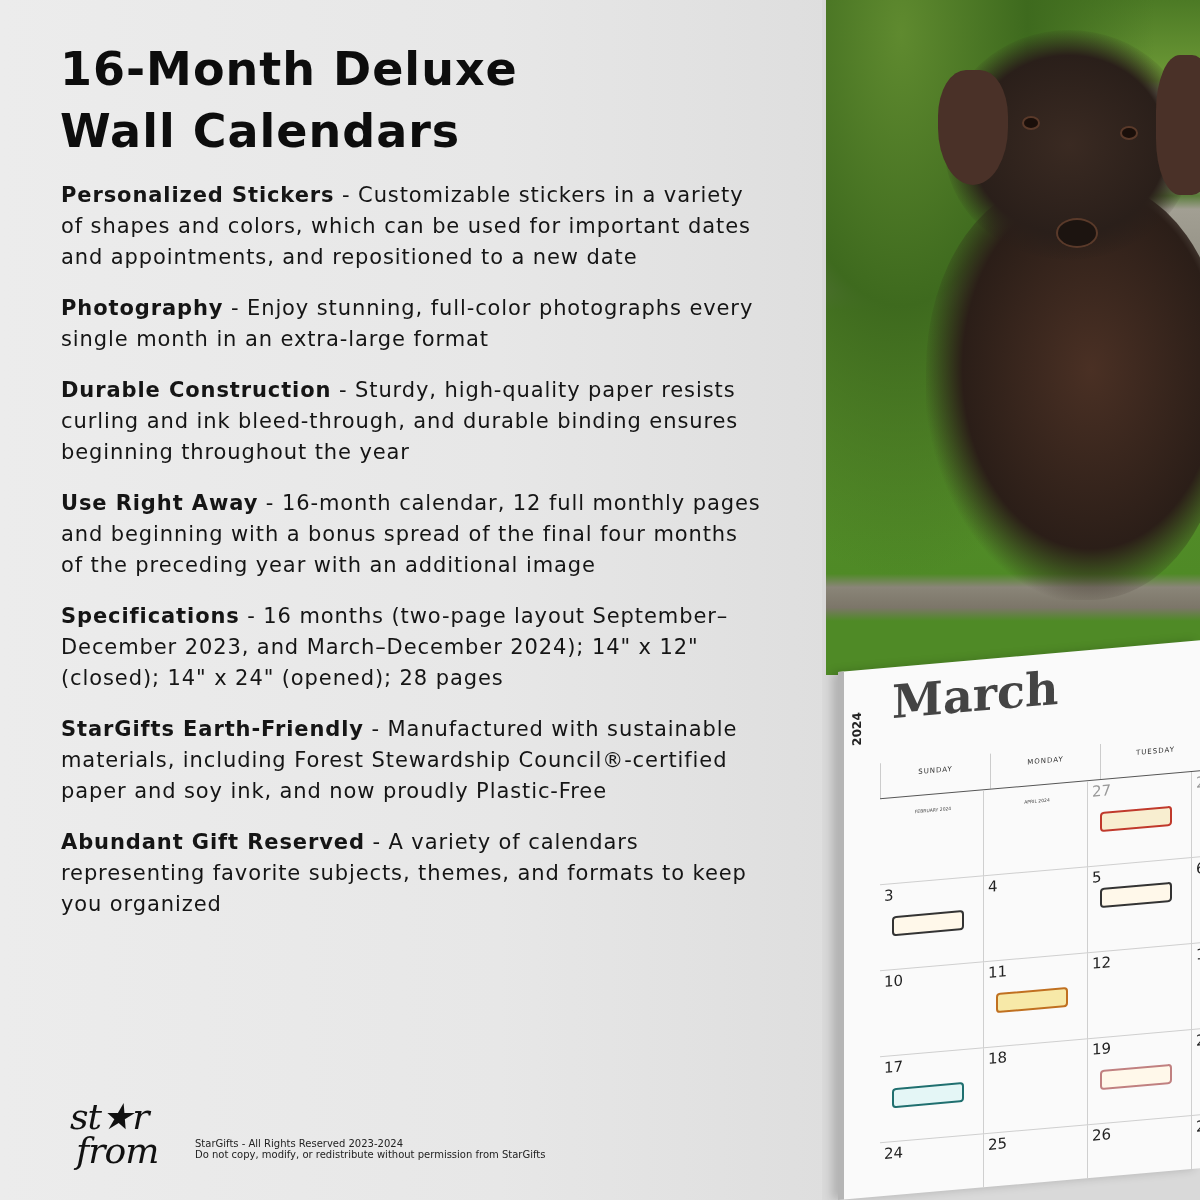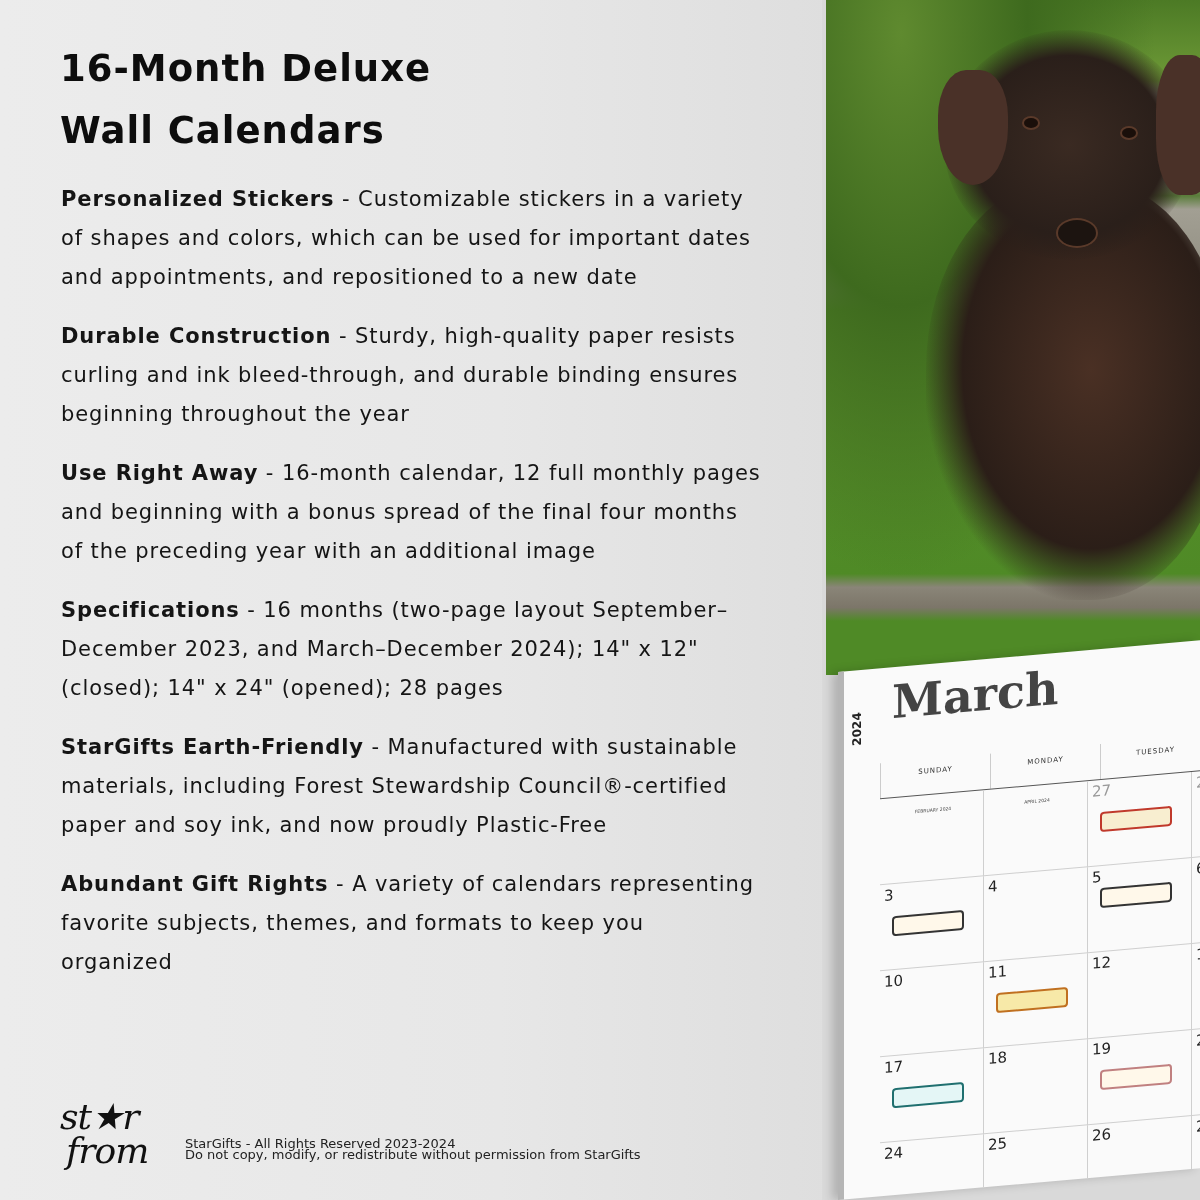--- a/index.html
+++ b/index.html
@@ -10,38 +10,38 @@
     color: #111;
     position: relative;
   }
   .left-panel {
     position: absolute; left: 0; top: 0; width: 830px; height: 1200px;
     background: linear-gradient(90deg, #ececec 0%, #e7e7e7 60%, #dedede 100%);
   }
   .title {
     position: absolute; left: 60px; top: 38px;
     font-family: "DejaVu Sans", sans-serif; font-weight: bold;
-    font-size: 37px; line-height: 62px; letter-spacing: 1px; color: #0d0d0d;
+    font-size: 46px; line-height: 62px; letter-spacing: 1px; color: #0d0d0d;
   }
   .features { position: absolute; left: 61px; top: 180px; width: 700px; }
   .feature {
-    font-size: 21px; line-height: 39px; letter-spacing: 0.9px;
+    font-size: 21px; line-height: 31px; letter-spacing: 0.9px;
     color: #151515; margin-bottom: 20px;
   }
   .feature .fname { font-weight: bold; }
-  .footer { position: absolute; left: 60px; top: 1100px; height: 80px; width: 520px; }
+  .footer { position: absolute; left: 70px; top: 1100px; height: 80px; width: 520px; }
   .logo {
     position: absolute; left: 0; top: 0; width: 110px; height: 80px;
     font-family: "DejaVu Serif", serif; font-style: italic;
     font-size: 36px; line-height: 34px; color: #111; letter-spacing: -1px;
   }
   .logo .l2 { display: block; padding-left: 6px; }
   .copyright {
     position: absolute; left: 125px; top: 38px;
-    font-size: 13px; line-height: 11px; color: #222; white-space: nowrap;
+    font-size: 10px; line-height: 11px; color: #222; white-space: nowrap;
   }
   
   .right-panel {
     position: absolute; left: 822px; top: 0; width: 378px; height: 1200px;
     background: #d9d9d9;
   }
   .photo {
     position: absolute; left: 826px; top: 0; width: 374px; height: 675px;
     overflow: hidden;
     background:
@@ -98,25 +98,26 @@
 
 <div class="left-panel"></div>
 
 <h1 class="title">
   <span>16-Month Deluxe</span><br>
   <span>Wall Calendars</span>
 </h1>
 
 <div class="features">
   <p class="feature"><span class="fname">Personalized Stickers</span><span> - Customizable stickers in a variety of shapes and colors, which can be used for important dates and appointments, and repositioned to a new date</span></p>
+  <p class="feature"><span class="fname">Photography</span><span> - Enjoy stunning, full-color photographs every single month in an extra-large format</span></p>
   <p class="feature"><span class="fname">Durable Construction</span><span> - Sturdy, high-quality paper resists curling and ink bleed-through, and durable binding ensures beginning throughout the year</span></p>
   <p class="feature"><span class="fname">Use Right Away</span><span> - 16-month calendar, 12 full monthly pages and beginning with a bonus spread of the final four months of the preceding year with an additional image</span></p>
   <p class="feature"><span class="fname">Specifications</span><span> - 16 months (two-page layout September–December 2023, and March–December 2024); 14" x 12" (closed); 14" x 24" (opened); 28 pages</span></p>
   <p class="feature"><span class="fname">StarGifts Earth-Friendly</span><span> - Manufactured with sustainable materials, including Forest Stewardship Council®-certified paper and soy ink, and now proudly Plastic-Free</span></p>
-  <p class="feature"><span class="fname">Abundant Gift Rights</span><span> - A variety of calendars representing favorite subjects, themes, and formats to keep you organized</span></p>
+  <p class="feature"><span class="fname">Abundant Gift Reserved</span><span> - A variety of calendars representing favorite subjects, themes, and formats to keep you organized</span></p>
 </div>
 
 <div class="footer">
   <div class="logo">
     <span>st★r</span>
     <span class="l2">from</span>
   </div>
   <div class="copyright">
     <div>StarGifts - All Rights Reserved 2023-2024</div>
     <div>Do not copy, modify, or redistribute without permission from StarGifts</div>

